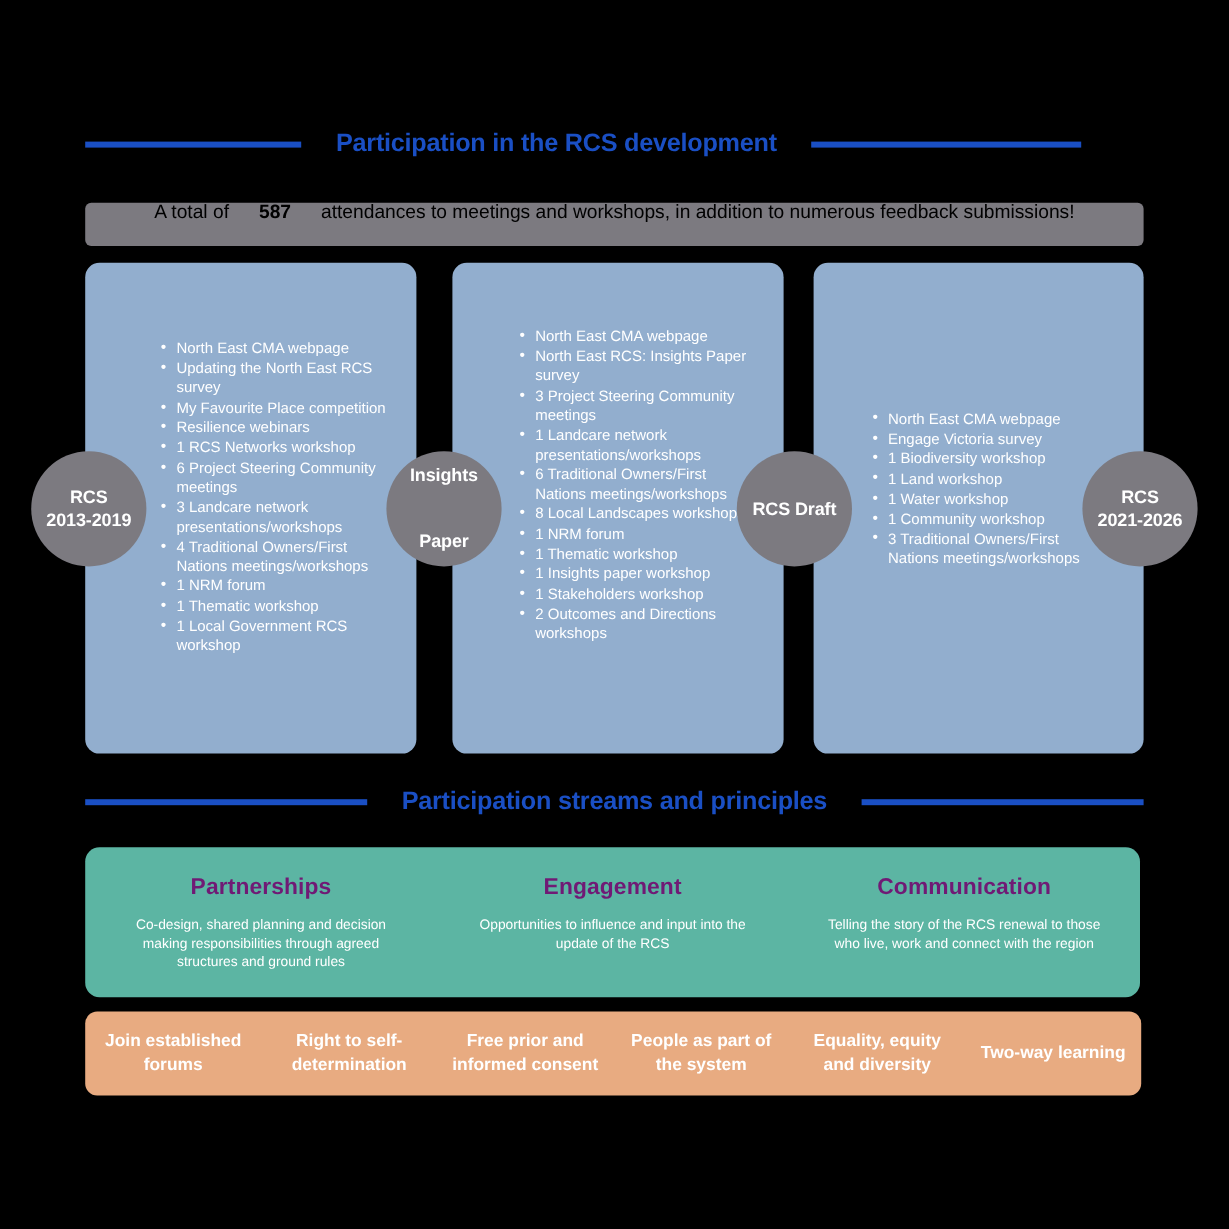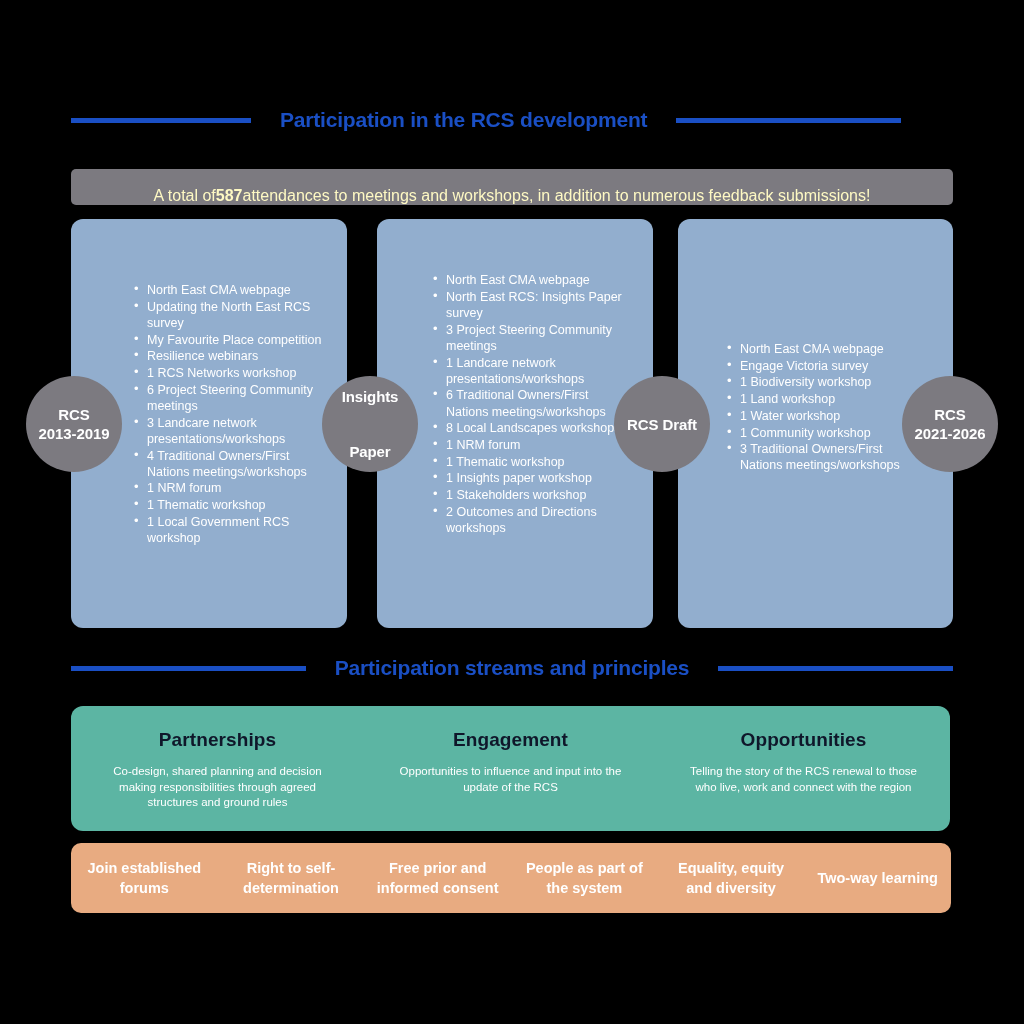--- a/index.html
+++ b/index.html
@@ -48,24 +48,25 @@
   
   .total-banner {
     position: absolute;
     left: 71px;
     top: 169px;
     width: 882px;
     height: 36px;
     background: #7c7a80;
     border-radius: 5px;
     display: flex;
-    align-items: flex-end;
+    align-items: flex-start;
     justify-content: center;
-    color: #fef9c3;
+    color: #000000;
     font-size: 16px;
+    gap: 25px;
   }
   .total-banner b { font-weight: bold; }
 
   
   .panels {
     position: absolute;
     left: 71px;
     top: 219px;
     width: 882px;
     height: 409px;
@@ -143,21 +144,21 @@
   }
   .stream {
     flex: 1 1 0;
     display: flex;
     flex-direction: column;
     align-items: center;
     padding-top: 23px;
   }
   .stream h3 {
     margin: 0 0 13px 0;
-    color: #0f172a;
+    color: #701a75;
     font-size: 19px;
     font-weight: bold;
     letter-spacing: 0.1px;
   }
   .stream p {
     margin: 0;
     color: #ffffff;
     font-size: 11.5px;
     line-height: 15.5px;
     text-align: center;
@@ -276,21 +277,21 @@
 <div class="streams-panel">
   <div class="stream">
     <h3>Partnerships</h3>
     <p>Co-design, shared planning and decision making responsibilities through agreed structures and ground rules</p>
   </div>
   <div class="stream">
     <h3>Engagement</h3>
     <p>Opportunities to influence and input into the update of the RCS</p>
   </div>
   <div class="stream">
-    <h3>Opportunities</h3>
+    <h3>Communication</h3>
     <p>Telling the story of the RCS renewal to those who live, work and connect with the region</p>
   </div>
 </div>
 
 <div class="principles-bar">
   <div class="principle">Join established forums</div>
   <div class="principle">Right to self-determination</div>
   <div class="principle">Free prior and informed consent</div>
   <div class="principle">People as part of the system</div>
   <div class="principle">Equality, equity and diversity</div>

